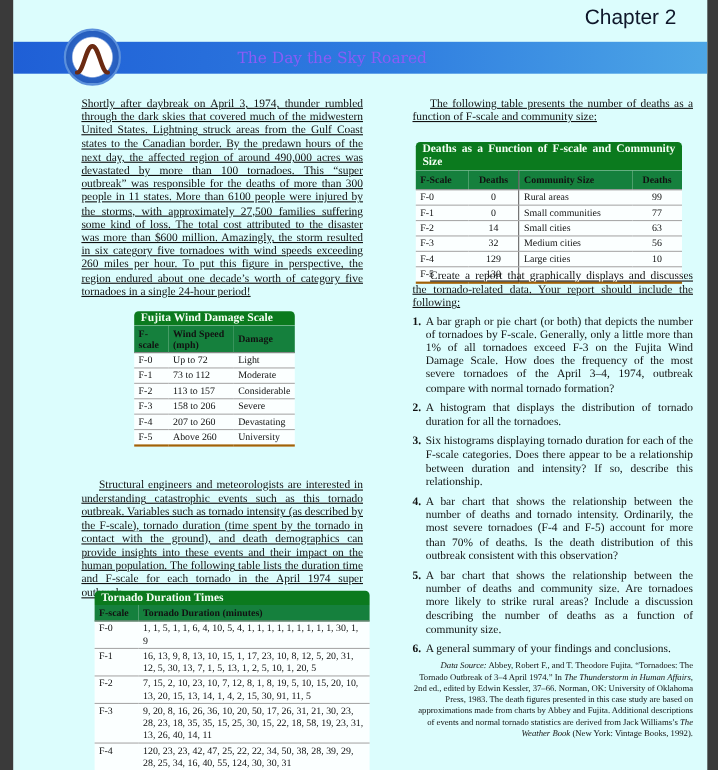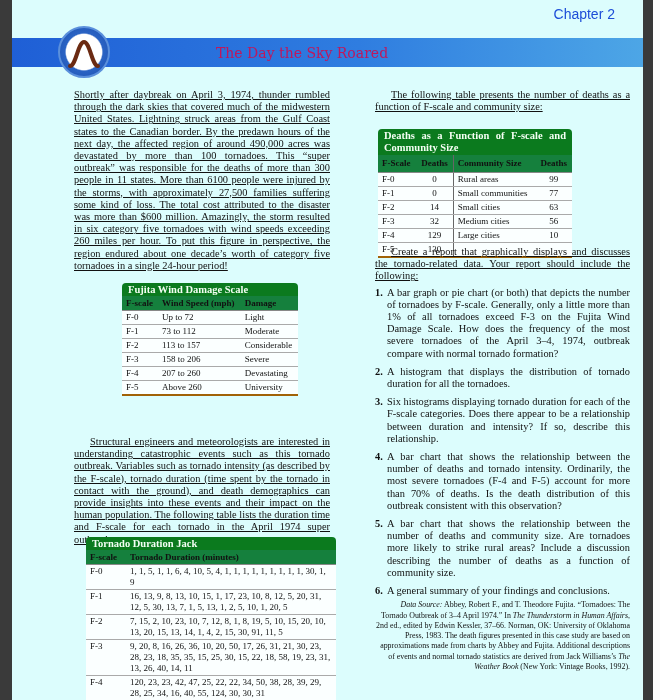--- a/index.html
+++ b/index.html
@@ -1,41 +1,41 @@
 <!DOCTYPE html>
 <html><head>
 <meta charset="utf-8">
 <style>
   * { box-sizing: border-box; margin: 0; padding: 0; }
   html, body { width: 653px; height: 700px; overflow: hidden; }
   body { background: #3a3a3a; font-family: "Liberation Serif", serif; color: #111; position: relative; }
   .page { position: absolute; left: 12px; top: 0; width: 631px; height: 700px; background: #dcfdfd; overflow: hidden; }
-  .chapter { position: absolute; right: 28px; top: 6px; font-family: "Liberation Sans", sans-serif; font-size: 14px; color: #1d4ed8; }
+  .chapter { position: absolute; right: 28px; top: 6px; font-family: "Liberation Sans", sans-serif; font-size: 19px; color: #0f172a; }
   .banner { position: absolute; left: 0; top: 38px; width: 631px; height: 29px;
             background: linear-gradient(90deg, #1f5fd6 0%, #2f7de0 55%, #4da6e6 100%); }
   .logo { position: absolute; left: 46px; top: 26px; width: 52px; height: 52px; border-radius: 50%;
           background: radial-gradient(circle, #ffffff 52%, #2a63c4 56%, #1d4fae 100%); border: 2px solid #5b90dc; }
   .logo svg { position: absolute; left: 8px; top: 10px; }
   .banner-title { position: absolute; left: 94px; top: 40px; font-family: "Liberation Sans", sans-serif; font-weight: bold;
                   font-size: 23px; color: #e8f6ff; letter-spacing: 0.2px; }
-  .banner-sub { position: absolute; left: 204px; top: 45px; font-family: "DejaVu Serif", serif; font-size: 14px; color: #be185d; }
+  .banner-sub { position: absolute; left: 204px; top: 45px; font-family: "DejaVu Serif", serif; font-size: 14px; color: #8b5cf6; }
 
   .col { position: absolute; font-size: 10.4px; line-height: 12.2px; text-align: justify; }
   .col-left { left: 62px; top: 89px; width: 256px; }
   .col-right { left: 337px; top: 89px; width: 255px; margin-left: 26px; }
 
   .tbl-title { background: #0b7a1e; color: #f4fff4; font-weight: bold; font-size: 10.5px; padding: 1px 6px; border-radius: 4px 4px 0 0; }
   table { border-collapse: collapse; width: 100%; background: #fbffff; font-size: 9px; }
   th { text-align: left; font-weight: bold; padding: 2px 4px; border-bottom: 1px solid #888; background: #15803d; }
   td { padding: 1px 4px; border-bottom: 1px solid #aaa; vertical-align: top; line-height: 11px; }
   tr:last-child td { border-bottom: 2px solid #a16207; }
 
-  .fujita { position: absolute; left: 110px; top: 283px; width: 176px; }
+  .fujita { position: absolute; left: 110px; top: 283px; width: 146px; }
   .duration { position: absolute; left: 74px; top: 537px; width: 250px; }
-  .deaths { position: absolute; left: 29px; top: 40px; width: 194px; }
+  .deaths { position: absolute; left: 29px; top: 40px; width: 242px; }
   .deaths td.num, .deaths th.num { text-align: center; }
   .deaths .sep { border-right: 1px solid #666; }
 
   .para { margin-bottom: 0; text-decoration: underline; }
   .indent { text-indent: 16px; }
   .list { margin-top: 4px; }
   .item { position: relative; padding-left: 12px; margin-bottom: 6px; }
   .item .num { position: absolute; left: 0; top: 0; font-weight: bold; }
   .source { font-size: 7.9px; line-height: 10.3px; text-align: right; }
   .source i { font-style: italic; }
@@ -100,21 +100,21 @@
           </tr>
       </tbody>
     </table>
   </div>
 
   <div class="col col-left" style="top:436px;">
     <p class="para indent">Structural engineers and meteorologists are interested in understanding catastrophic events such as this tornado outbreak. Variables such as tornado intensity (as described by the F-scale), tornado duration (time spent by the tornado in contact with the ground), and death demographics can provide insights into these events and their impact on the human population. The following table lists the duration time and F-scale for each tornado in the April 1974 super outbreak.</p>
   </div>
 
   <div class="duration">
-    <div class="tbl-title">Tornado Duration Jack</div>
+    <div class="tbl-title">Tornado Duration Times</div>
     <table>
       <thead>
           <tr>
         <th style="width:40px">F-scale</th>
         <th>Tornado Duration (minutes)</th>
       </tr>
         </thead>
       <tbody>
         <tr>
             <td>F-0</td>

